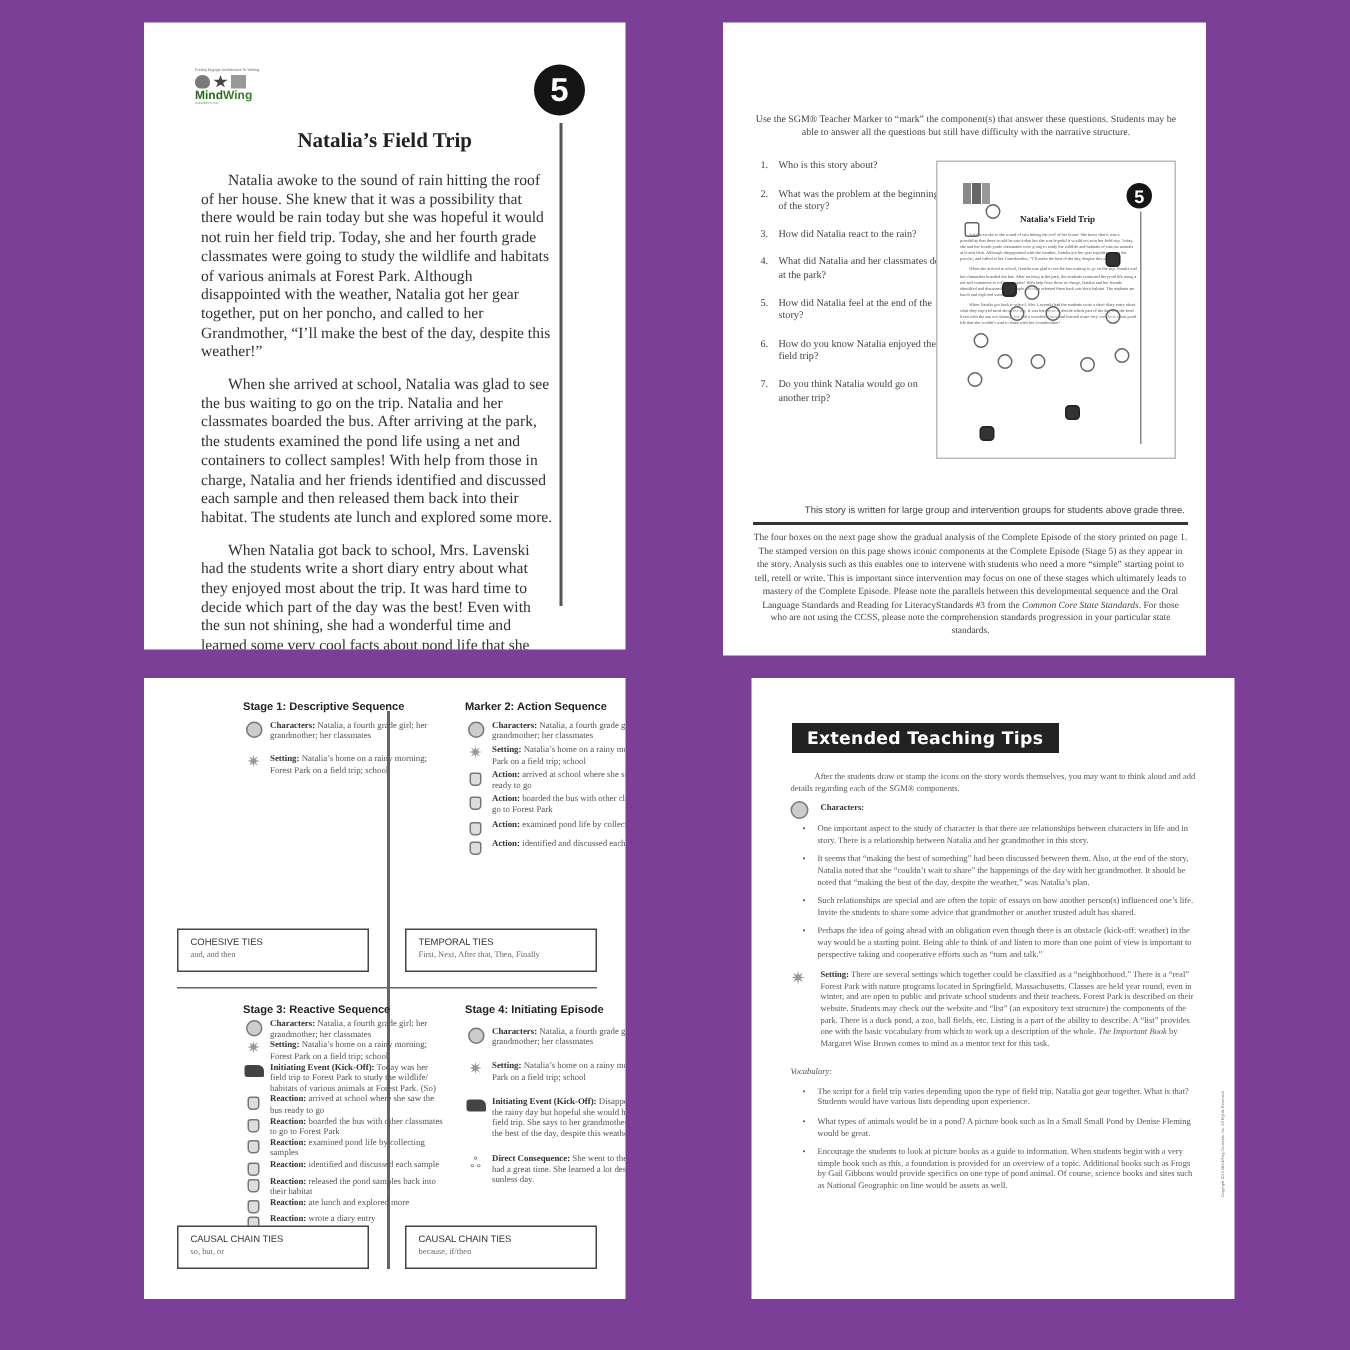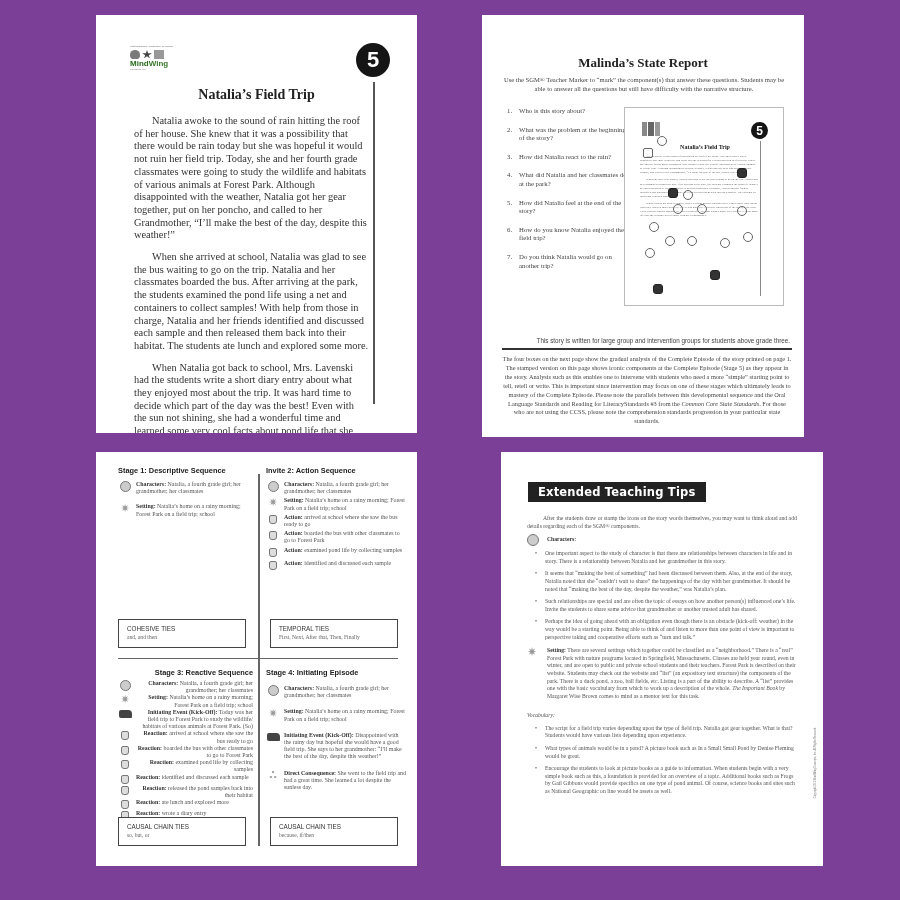--- a/index.html
+++ b/index.html
@@ -42,21 +42,21 @@
   .thumb .t-body { position: absolute; left: 15px; width: 118px; top: 46px; font-size: 2.9px; line-height: 4.1px; color: #555; }
   .thumb .t-body p { margin-bottom: 3px; text-indent: 6px; }
   .stamp { position: absolute; width: 10px; height: 10px; border: 1px solid #666; border-radius: 50%; background: rgba(255,255,255,0.3); }
   .stamp.dark { background: #333; border-color: #222; border-radius: 30%; }
   .p2-foot-note { position: absolute; left: 20px; width: 288px; top: 322px; text-align: right; font-family: "Liberation Sans", sans-serif; font-size: 6.3px; color: #444; }
   .p2-hr { position: absolute; left: 20px; width: 290px; top: 333px; height: 1.5px; background: #333; }
   .p2-body { position: absolute; left: 20px; width: 290px; top: 340px; font-size: 6.3px; line-height: 8.9px; text-align: center; color: #444; }
   .p2-body i { font-style: italic; }
 
   
-  .stage { position: absolute; }
+  .stage { position: absolute; margin-left: 44px; }
   .stage-title { font-family: "Liberation Sans", sans-serif; font-weight: bold; font-size: 7.4px; color: #222; margin-bottom: 6px; }
   .s-item { display: flex; align-items: flex-start; font-size: 5.9px; line-height: 7.2px; color: #555; margin-bottom: 2px; }
   .s-item .ic { flex: none; width: 14px; height: 11px; margin-right: 4px; display: flex; align-items: center; justify-content: center; }
   .s-item b { color: #333; }
   .ic-face { width: 11px; height: 11px; border-radius: 50%; border: 1px solid #777; background: #ccc; }
   .ic-star { color: #999; font-size: 11px; line-height: 11px; }
   .ic-jar { width: 8px; height: 9px; border: 1px solid #777; border-radius: 2px 2px 3px 3px; background: #ddd; }
   .ic-kick { width: 13px; height: 8px; background: #444; border-radius: 2px 4px 1px 2px; }
   .ic-bow { font-size: 9px; color: #555; line-height: 11px; }
   .ties-box { position: absolute; border: 1.5px solid #444; padding: 5px 8px; background: #fff; }
@@ -99,21 +99,20 @@
   <div class="vrule"></div>
   <div class="story-title">Natalia’s Field Trip</div>
   <div class="story">
     <p>Natalia awoke to the sound of rain hitting the roof of her house. She knew that it was a possibility that there would be rain today but she was hopeful it would not ruin her field trip. Today, she and her fourth grade classmates were going to study the wildlife and habitats of various animals at Forest Park. Although disappointed with the weather, Natalia got her gear together, put on her poncho, and called to her Grandmother, “I’ll make the best of the day, despite this weather!”</p>
     <p>When she arrived at school, Natalia was glad to see the bus waiting to go on the trip. Natalia and her classmates boarded the bus. After  arriving at the park, the students examined the pond life using a net and containers to collect samples! With help from those in charge, Natalia and her friends identified and discussed each sample and then released them back into their habitat. The students ate lunch and explored some more.</p>
     <p>When Natalia got back to school, Mrs. Lavenski had the students write a short diary entry about what they enjoyed most about the trip. It was hard time to decide which part of the day was the best! Even with the sun not shining, she had a wonderful time and learned some very cool facts about pond life that she couldn’t wait to share with her Grandmother!</p>
   </div>
 </div>
 
 <div class="page" id="p2">
-  <div class="p2-title">Malinda’s State Report</div>
   <div class="p2-intro">Use the SGM® Teacher Marker to “mark” the component(s) that answer these questions. Students may be able to answer all the questions but still have difficulty with the narrative structure.</div>
   <ol class="questions">
     <li>
         <span class="qn">1.</span>
         <span>Who is this story about?</span>
       </li>
     <li>
         <span class="qn">2.</span>
         <span>What was the problem at the beginning of the story?</span>
       </li>
@@ -188,21 +187,21 @@
         </span>
         <span><b>Setting:</b><span> Natalia’s home on a rainy morning; Forest Park on a field trip; school</span></span>
       </div>
   </div>
   <div class="ties-box" style="left:22px;top:167px;width:128px;height:29px;">
     <div class="ties-title">COHESIVE TIES</div>
     <div class="ties-val">and, and then</div>
   </div>
 
   <div class="stage" style="left:170px;top:14px;width:140px;">
-    <div class="stage-title">Invite 2:  Action Sequence</div>
+    <div class="stage-title">Marker 2:  Action Sequence</div>
     <div class="s-item">
         <span class="ic">
           <span class="ic-face"></span>
         </span>
         <span><b>Characters:</b><span> Natalia, a fourth grade girl; her grandmother; her classmates</span></span>
       </div>
     <div class="s-item">
         <span class="ic">
           <span class="ic-star">✷</span>
         </span>
@@ -231,21 +230,21 @@
           <span class="ic-jar"></span>
         </span>
         <span><b>Action:</b><span> identified and discussed each sample</span></span>
       </div>
   </div>
   <div class="ties-box" style="left:174px;top:167px;width:128px;height:29px;">
     <div class="ties-title">TEMPORAL TIES</div>
     <div class="ties-val">First, Next, After that, Then, Finally</div>
   </div>
 
-  <div class="stage" style="left:22px;top:216px;width:135px;text-align:right;">
+  <div class="stage" style="left:22px;top:216px;width:135px;">
     <div class="stage-title" style="margin-bottom:3px;">Stage 3:  Reactive Sequence</div>
     <div class="s-item" style="margin-bottom:0;">
         <span class="ic">
           <span class="ic-face"></span>
         </span>
         <span><b>Characters:</b><span> Natalia, a fourth grade girl; her grandmother; her classmates</span></span>
       </div>
     <div class="s-item" style="margin-bottom:0;">
         <span class="ic">
           <span class="ic-star">✷</span>

